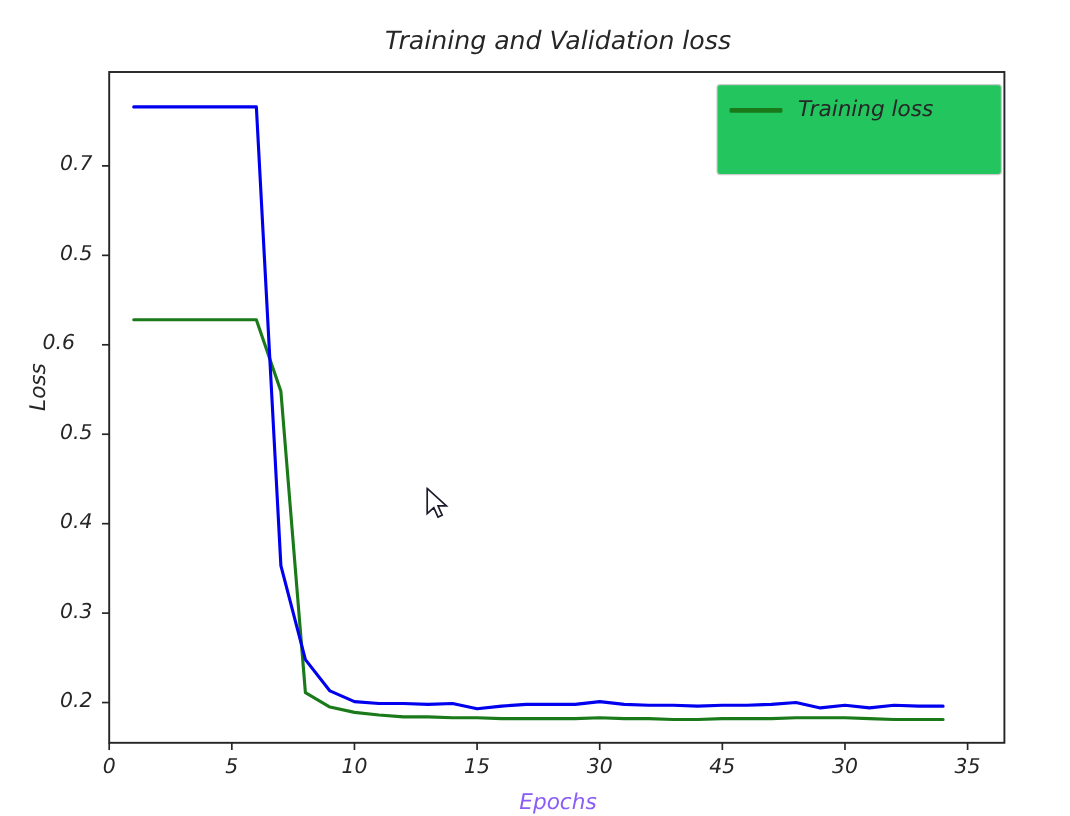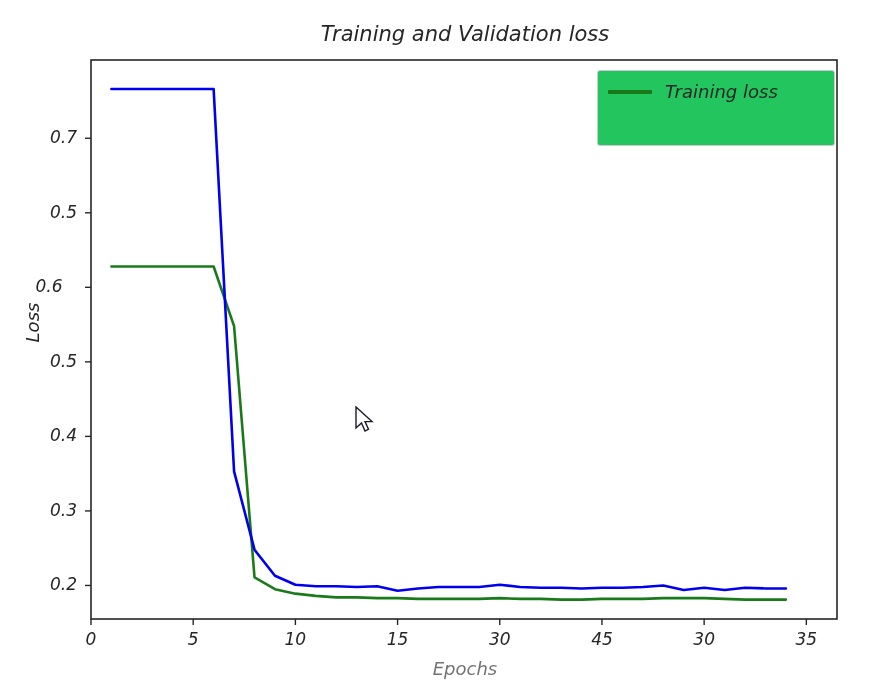--- a/index.html
+++ b/index.html
@@ -40,21 +40,21 @@
     display: inline-block;
     margin-left: 38px;
   }
   .axis-label-x {
     position: absolute;
     left: 0;
     top: 646px;
     width: 892px;
     text-align: center;
     font-size: 18px;
-    color: #737373;
+    color: #8b5cf6;
   }
   .xlabel-inner {
     display: inline-block;
     margin-left: 38px;
   }
   .axis-label-y {
     position: absolute;
     left: -18px;
     top: 300px;
     width: 100px;

